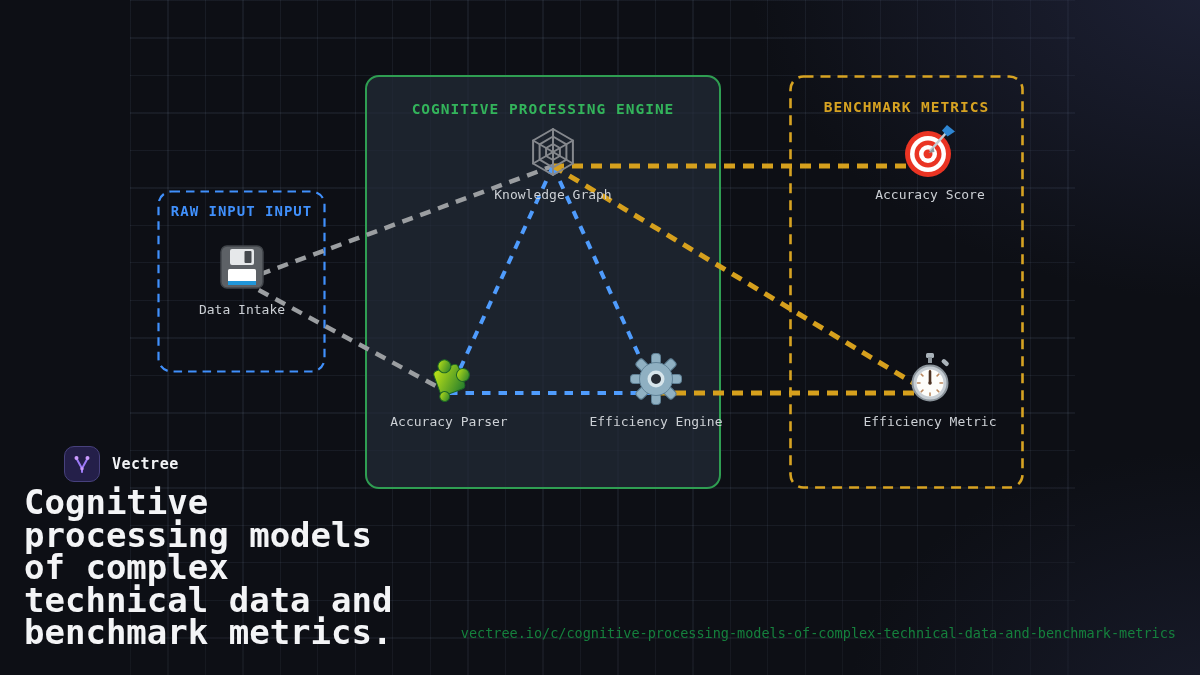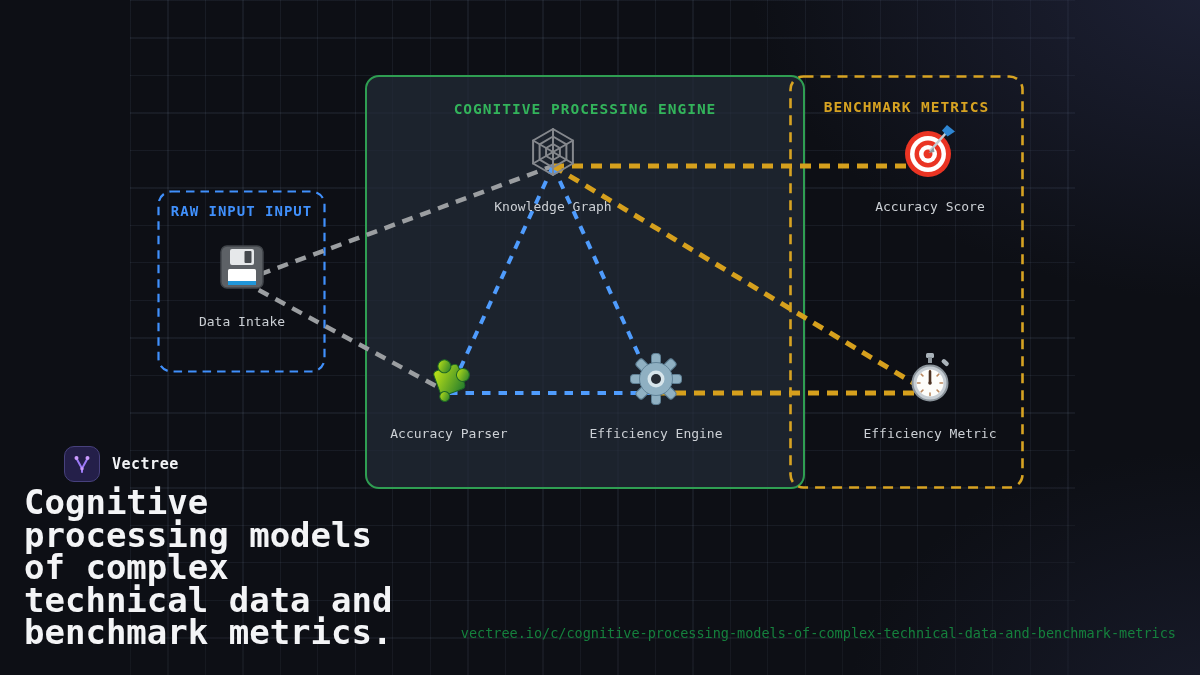--- a/index.html
+++ b/index.html
@@ -22,32 +22,32 @@
   .tint-br{position:absolute;inset:0;pointer-events:none;
     background:radial-gradient(520px 360px at 101% 104%, rgba(38,42,70,0.42), rgba(38,42,70,0) 70%);}
 
   .group-box{position:absolute;border-radius:14px;}
   .group-box > svg{position:absolute;left:0;top:0;}
   .box-title{
     position:absolute;left:0;right:0;text-align:center;
     font-weight:bold;font-size:14.5px;letter-spacing:1px;white-space:nowrap;
   }
   .box-engine{
-    left:365px;top:75px;width:440px;height:414px;
+    left:365px;top:75px;width:356px;height:414px;
     background:rgba(35,43,56,0.72);
     border:2px solid #2f9e52;border-radius:14px;
   }
   .box-raw{left:157px;top:190px;width:169px;height:183px;}
   .box-bench{left:789px;top:75px;width:235px;height:414px;}
 
   #edges{position:absolute;left:0;top:0;}
   #nodes{position:absolute;left:0;top:0;width:1200px;height:675px;pointer-events:none;}
   .node{position:absolute;width:160px;margin-left:-80px;text-align:center;}
   .icon-wrap{height:56px;display:flex;align-items:center;justify-content:center;}
-  .node-label{display:block;margin-top:19px;font-size:13px;color:#ccd0d5;white-space:nowrap;}
+  .node-label{display:block;margin-top:7px;font-size:13px;color:#ccd0d5;white-space:nowrap;}
 
   .brand-row{position:absolute;left:24px;top:446px;display:flex;align-items:center;padding-left:40px;}
   .brand-logo{
     width:36px;height:36px;border-radius:10px;background:#241f49;
     border:1.5px solid #47417d;display:flex;align-items:center;justify-content:center;
   }
   .brand-name{margin-left:12px;font-size:15px;font-weight:bold;color:#f2f3f5;letter-spacing:0.5px;}
 
   .card-title{
     position:absolute;left:24px;top:486px;width:440px;

